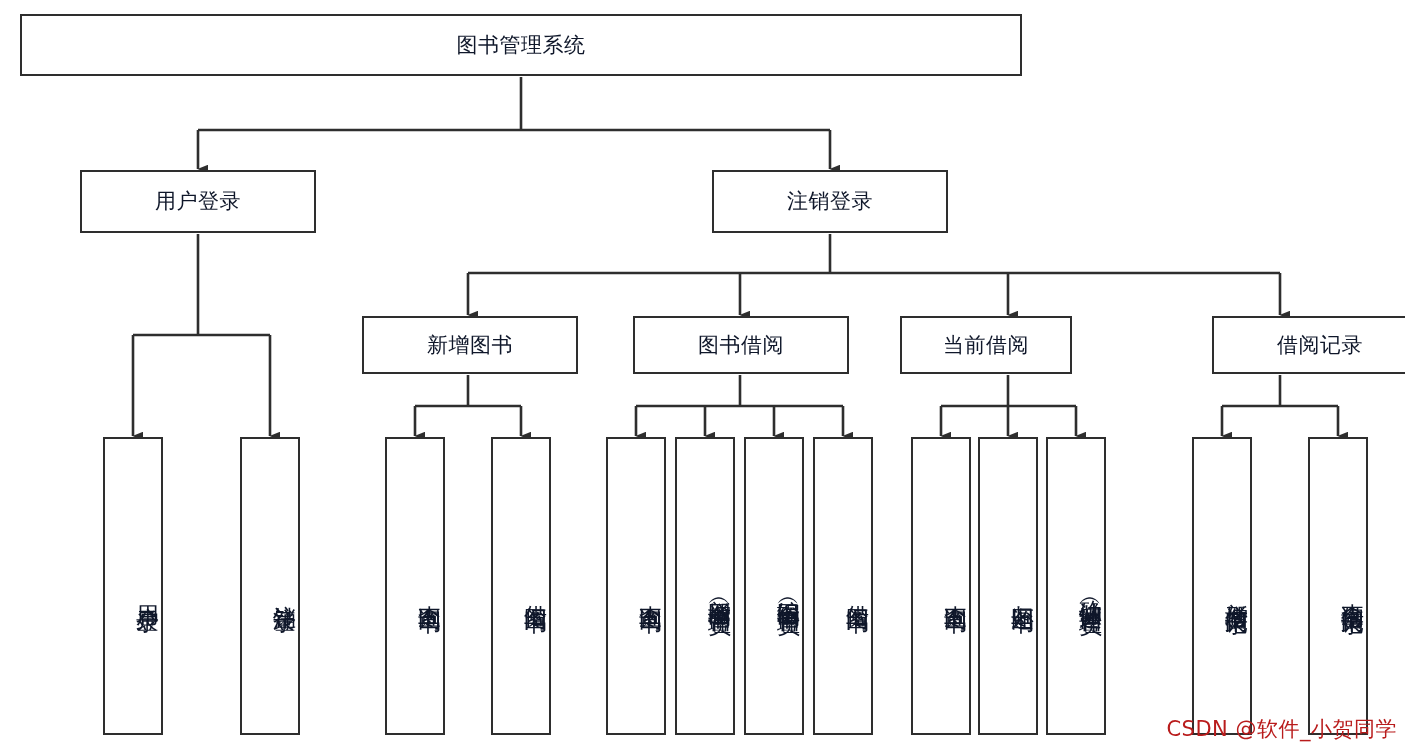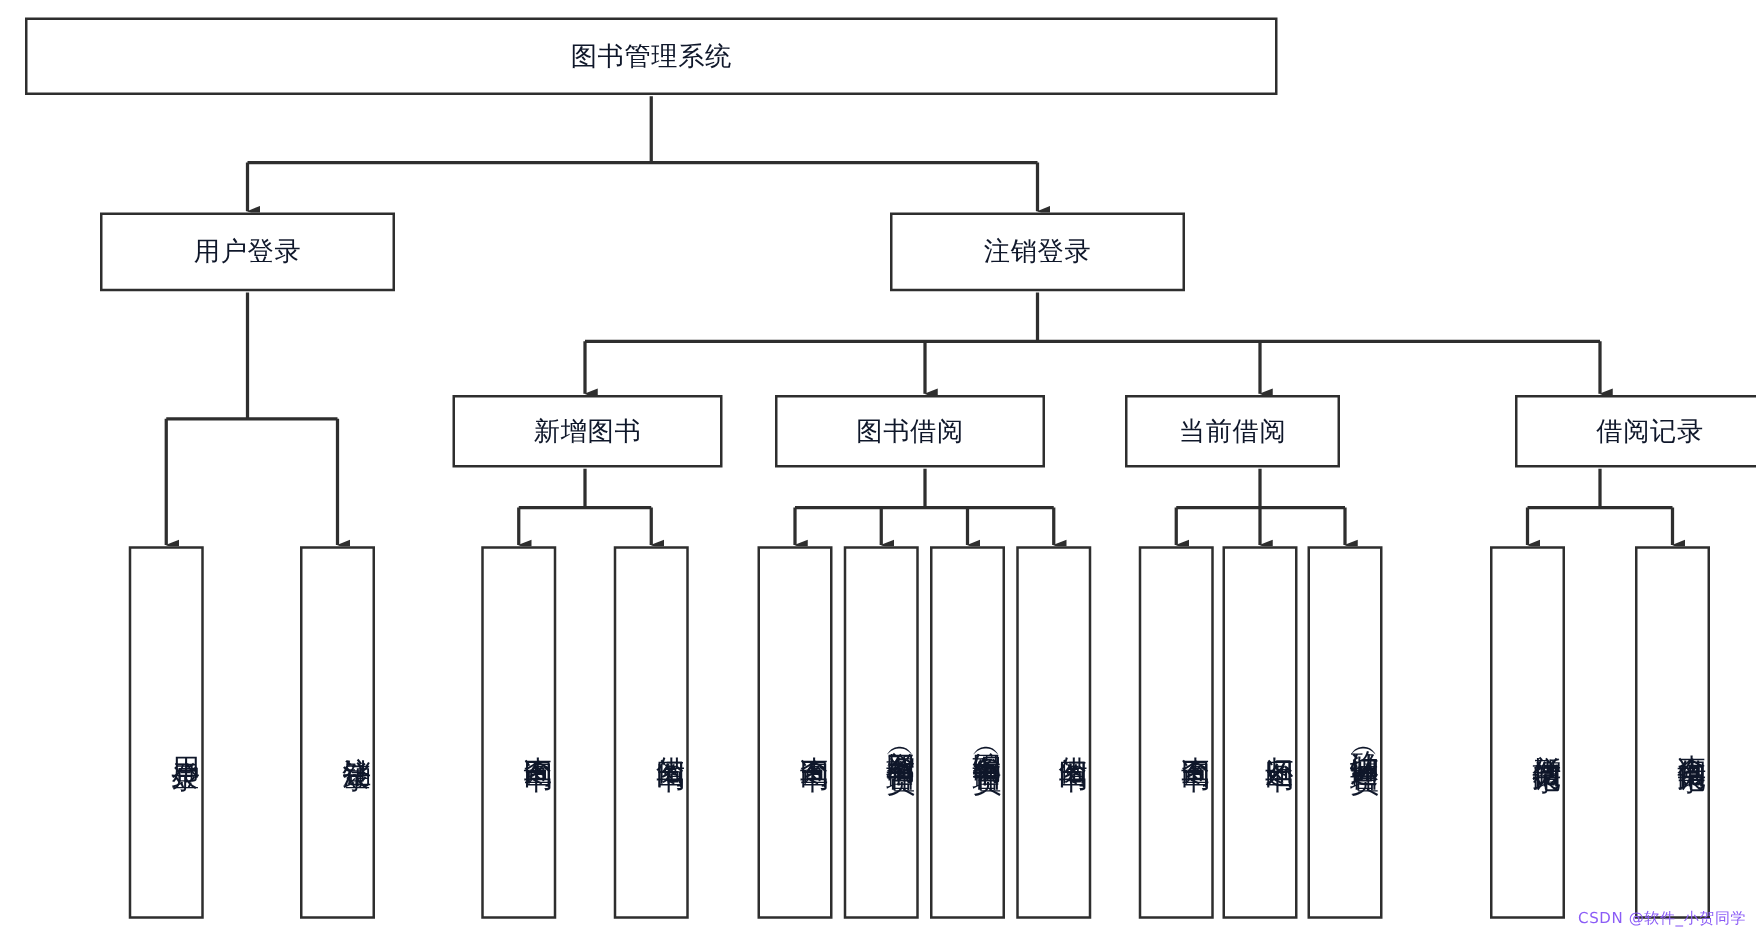--- a/index.html
+++ b/index.html
@@ -55,22 +55,22 @@
     display: block;
     white-space: pre;
   }
   .node.vert .node-label {
     white-space: normal;
   }
   #watermark {
     position: absolute;
     right: 8px;
     bottom: 4px;
-    font-size: 12px;
-    color: #8b5cf6;
+    font-size: 21px;
+    color: #b91c1c;
     letter-spacing: 0.5px;
     z-index: 5;
     white-space: nowrap;
   }
 </style>
 </head>
 <body>
 
 <div id="diagram-root">
 
@@ -136,21 +136,21 @@
   </div>
 
   <div class="node horiz" style="left:712px; top:170px; width:236px; height:63px;">
     <span class="node-label">注销登录</span>
   </div>
 
   <div class="node horiz" style="left:362px; top:316px; width:216px; height:58px;">
     <span class="node-label">新增图书</span>
   </div>
 
-  <div class="node horiz" style="left:620px; top:316px; width:216px; height:58px;">
+  <div class="node horiz" style="left:633px; top:316px; width:216px; height:58px;">
     <span class="node-label">图书借阅</span>
   </div>
 
   <div class="node horiz" style="left:900px; top:316px; width:172px; height:58px;">
     <span class="node-label">当前借阅</span>
   </div>
 
   <div class="node horiz" style="left:1172px; top:316px; width:216px; height:58px;margin-left:40px;">
     <span class="node-label">借阅记录</span>
   </div>

